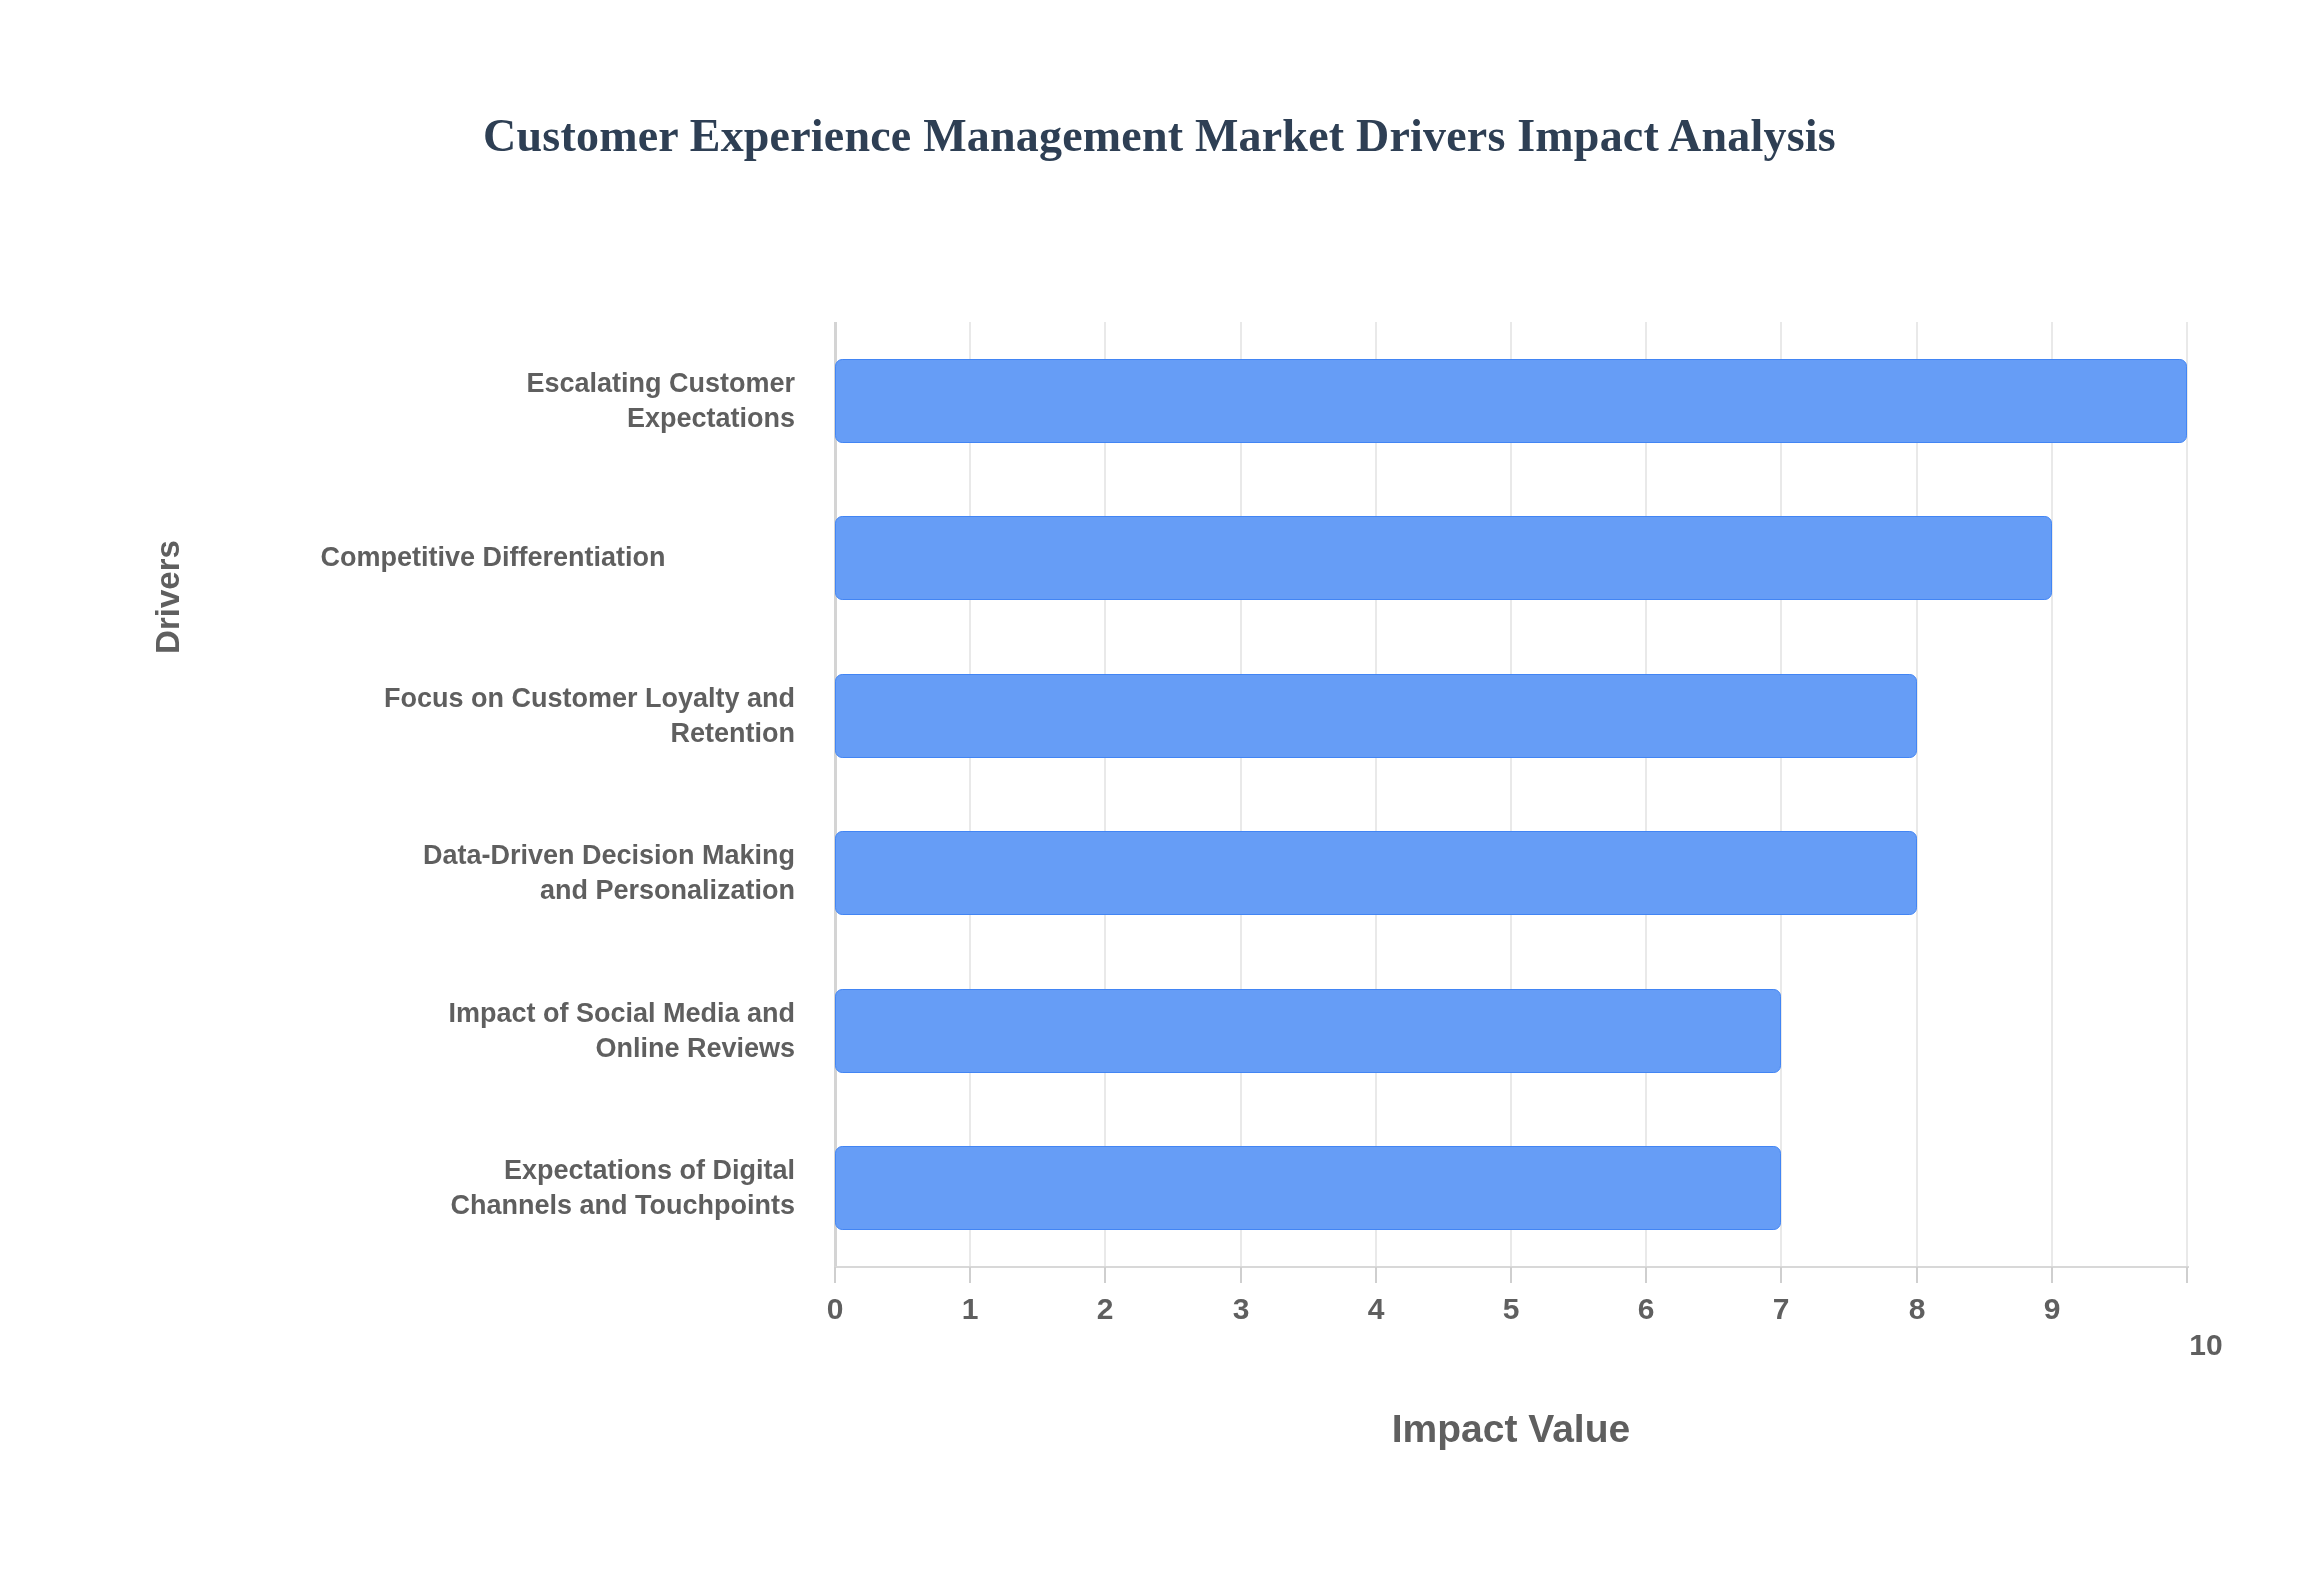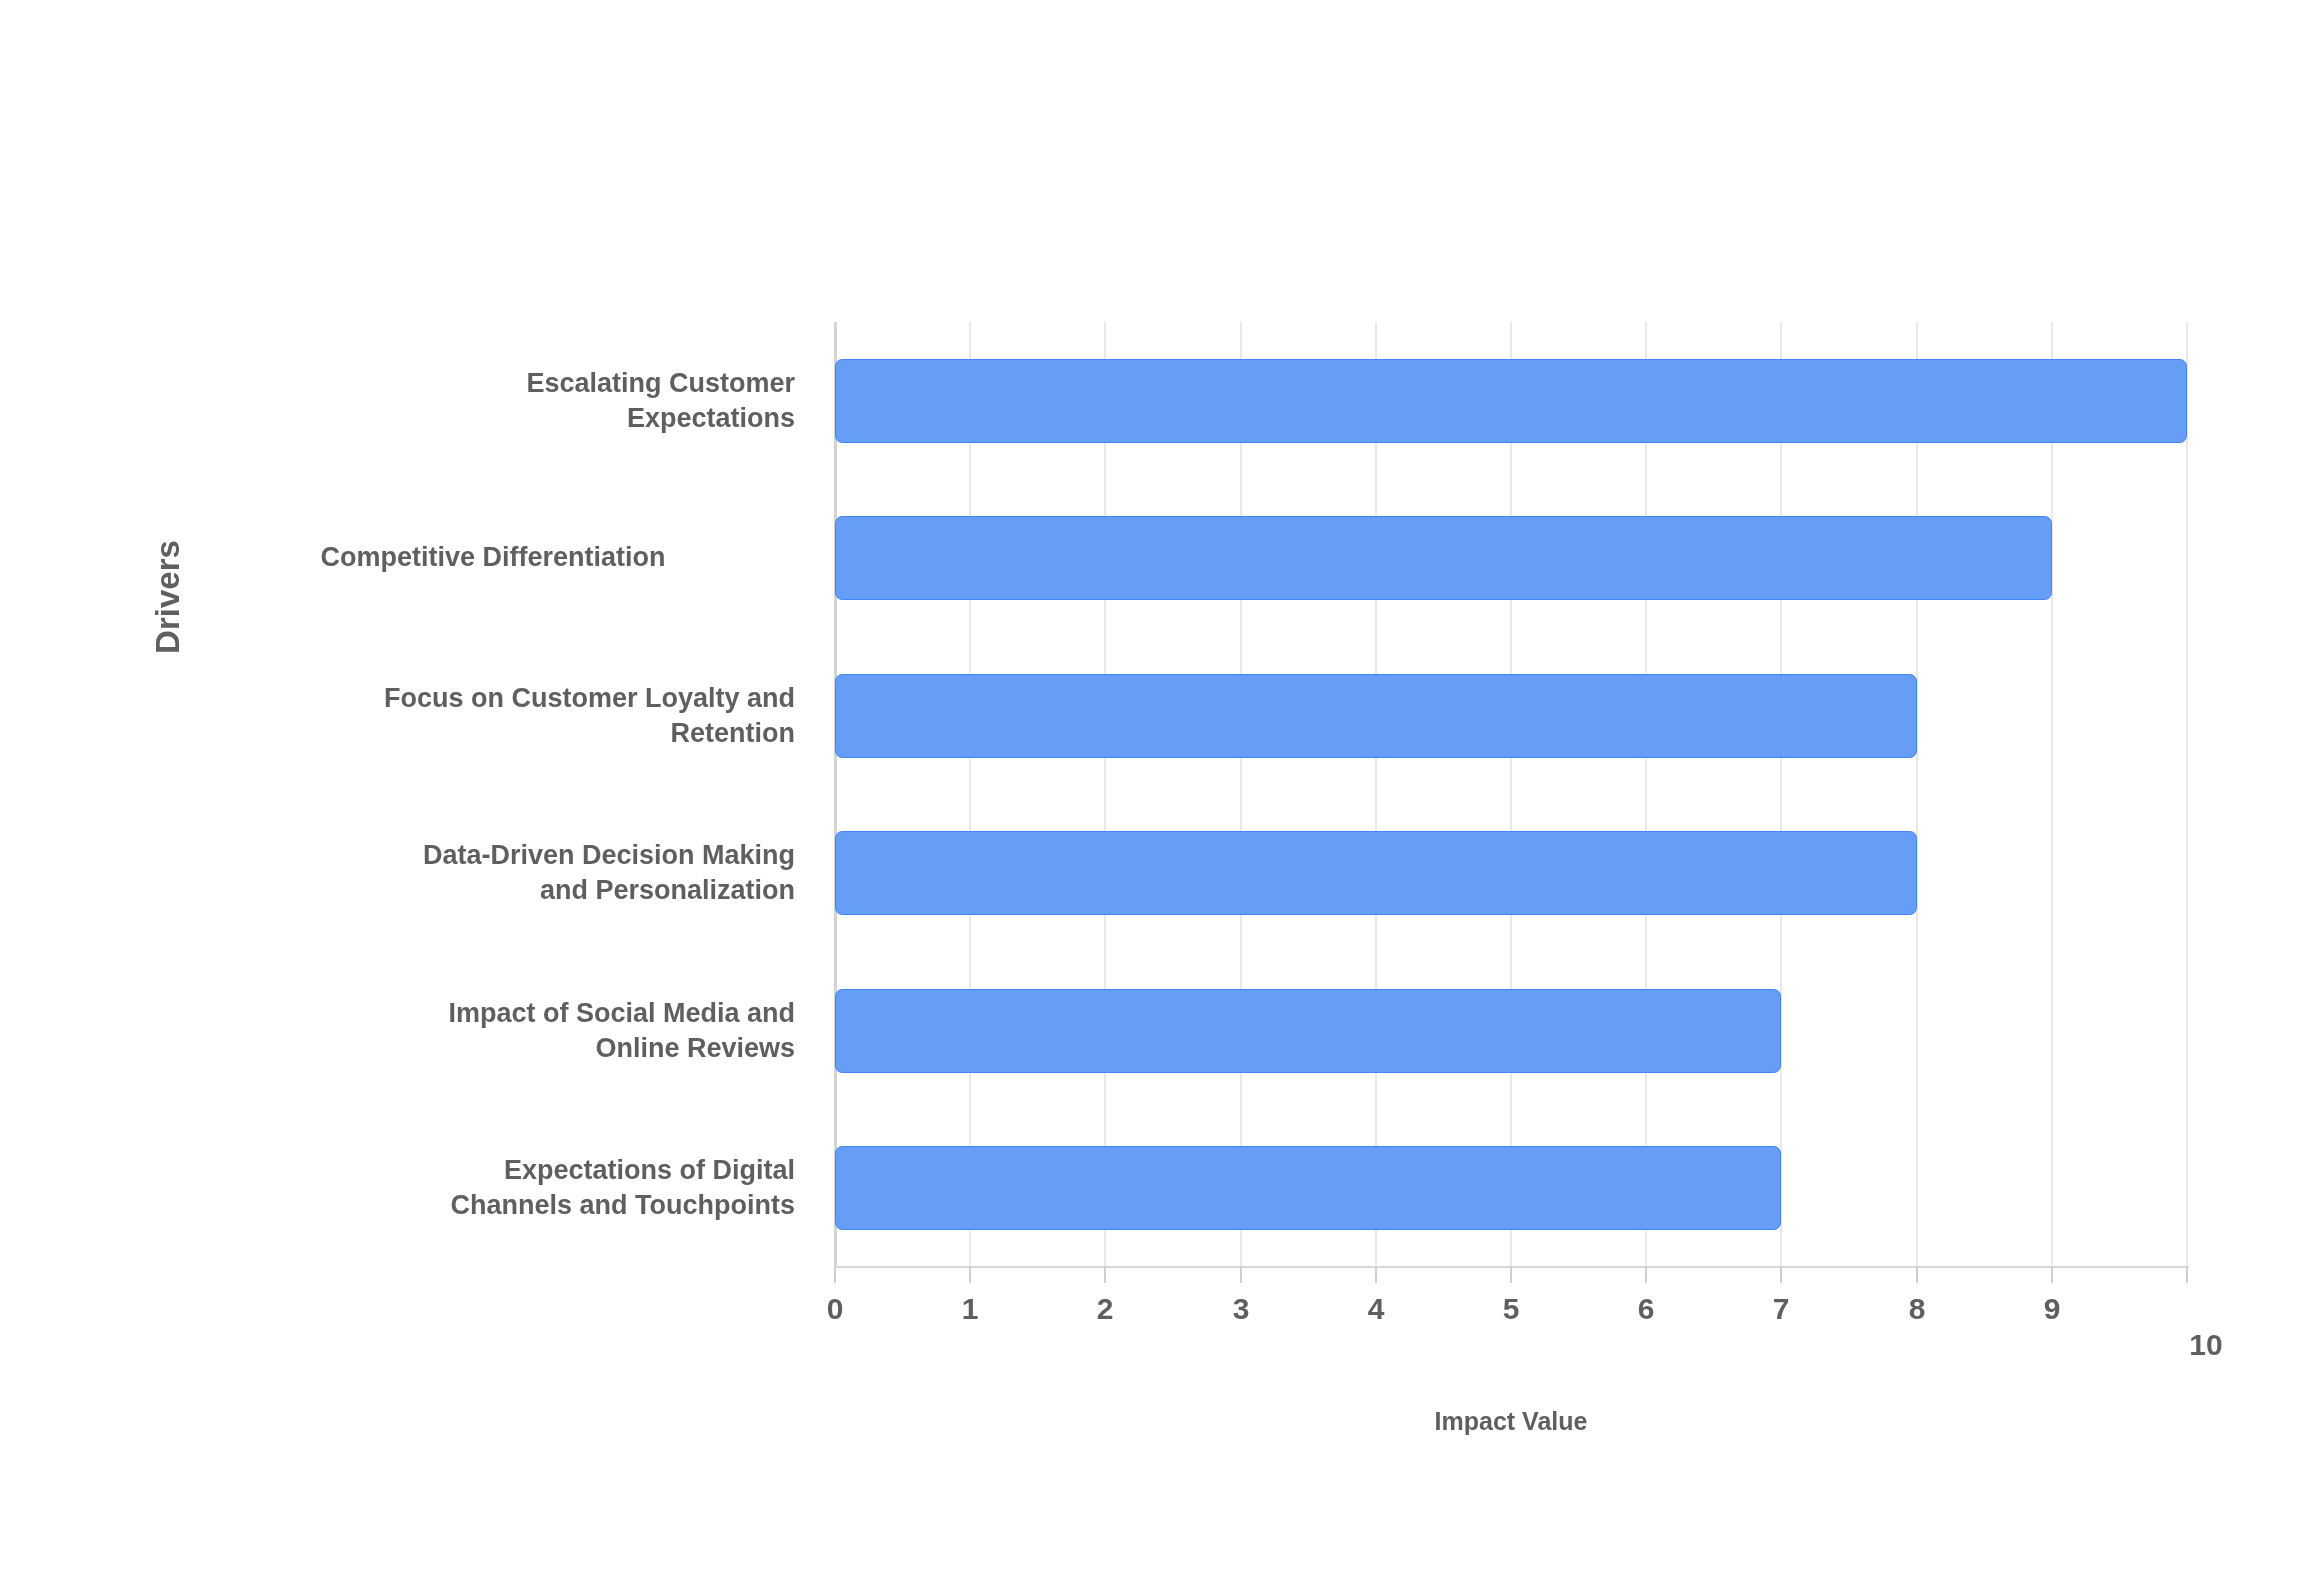--- a/index.html
+++ b/index.html
@@ -180,30 +180,31 @@
     white-space: nowrap;
   }
   #x-axis-title {
     position: absolute;
     left: 835px;
     top: 1407px;
     width: 1352px;
     text-align: center;
     font-family: "Liberation Sans", sans-serif;
     font-weight: bold;
-    font-size: 25px;
+    font-size: 39px;
     color: #5f5f5f;
     white-space: nowrap;
   }
 </style>
 </head>
 <body>
 
 <div id="figure">
 
+  <div id="chart-title">Customer Experience Management Market Drivers Impact Analysis</div>
 
   <div id="plot-area">
     <div id="gridlines">
         <div class="gridline axis-zero" style="left: -0.9px;"></div>
         <div class="gridline" style="left: 134px;"></div>
         <div class="gridline" style="left: 269px;"></div>
         <div class="gridline" style="left: 405px;"></div>
         <div class="gridline" style="left: 540px;"></div>
         <div class="gridline" style="left: 675px;"></div>
         <div class="gridline" style="left: 810px;"></div>

